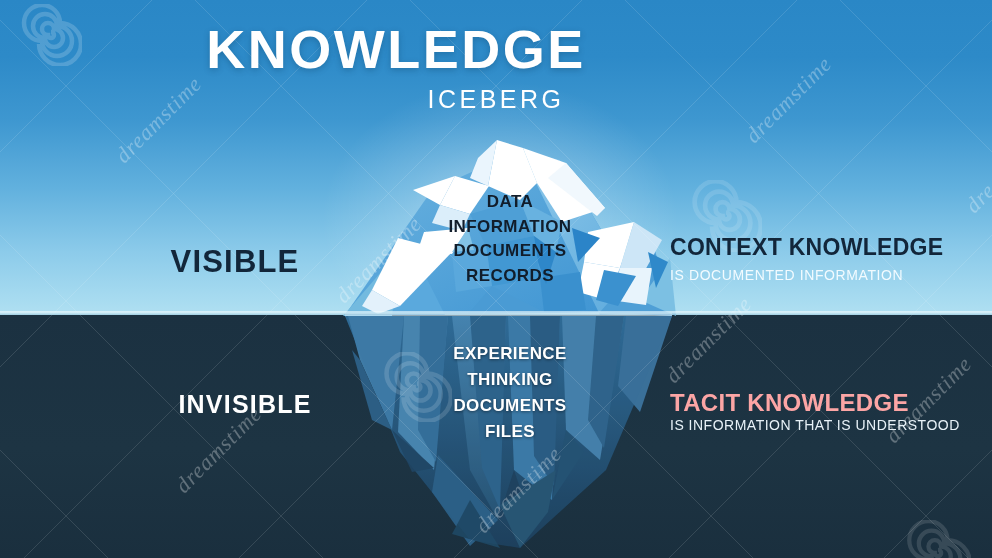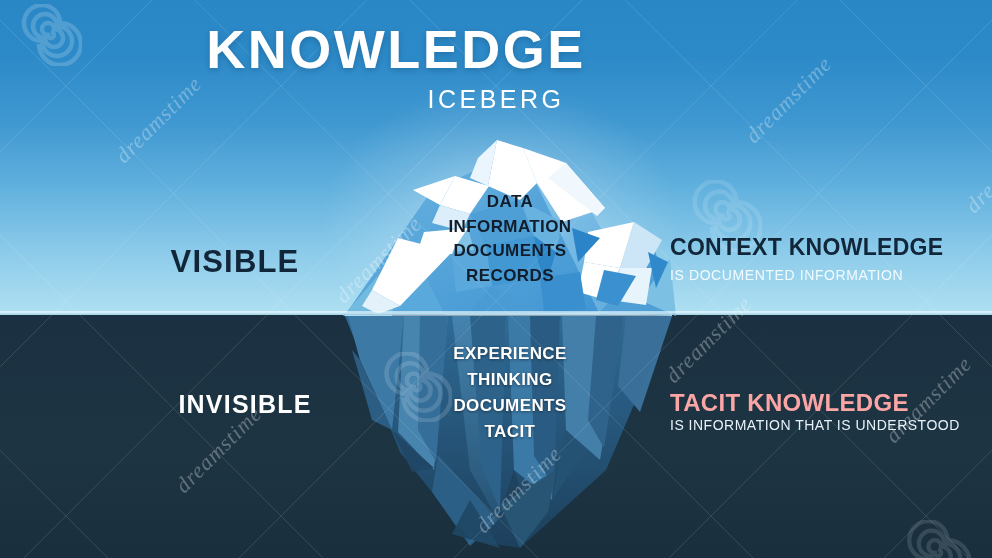--- a/index.html
+++ b/index.html
@@ -380,16 +380,16 @@
     <div class="word">DATA</div>
     <div class="word">INFORMATION</div>
     <div class="word">DOCUMENTS</div>
     <div class="word">RECORDS</div>
   </div>
 
   <div class="word-list" id="tacit-words">
     <div class="word">EXPERIENCE</div>
     <div class="word">THINKING</div>
     <div class="word">DOCUMENTS</div>
-    <div class="word">TACIT</div>
+    <div class="word">FILES</div>
   </div>
 
 </div>
 
 </body></html>

